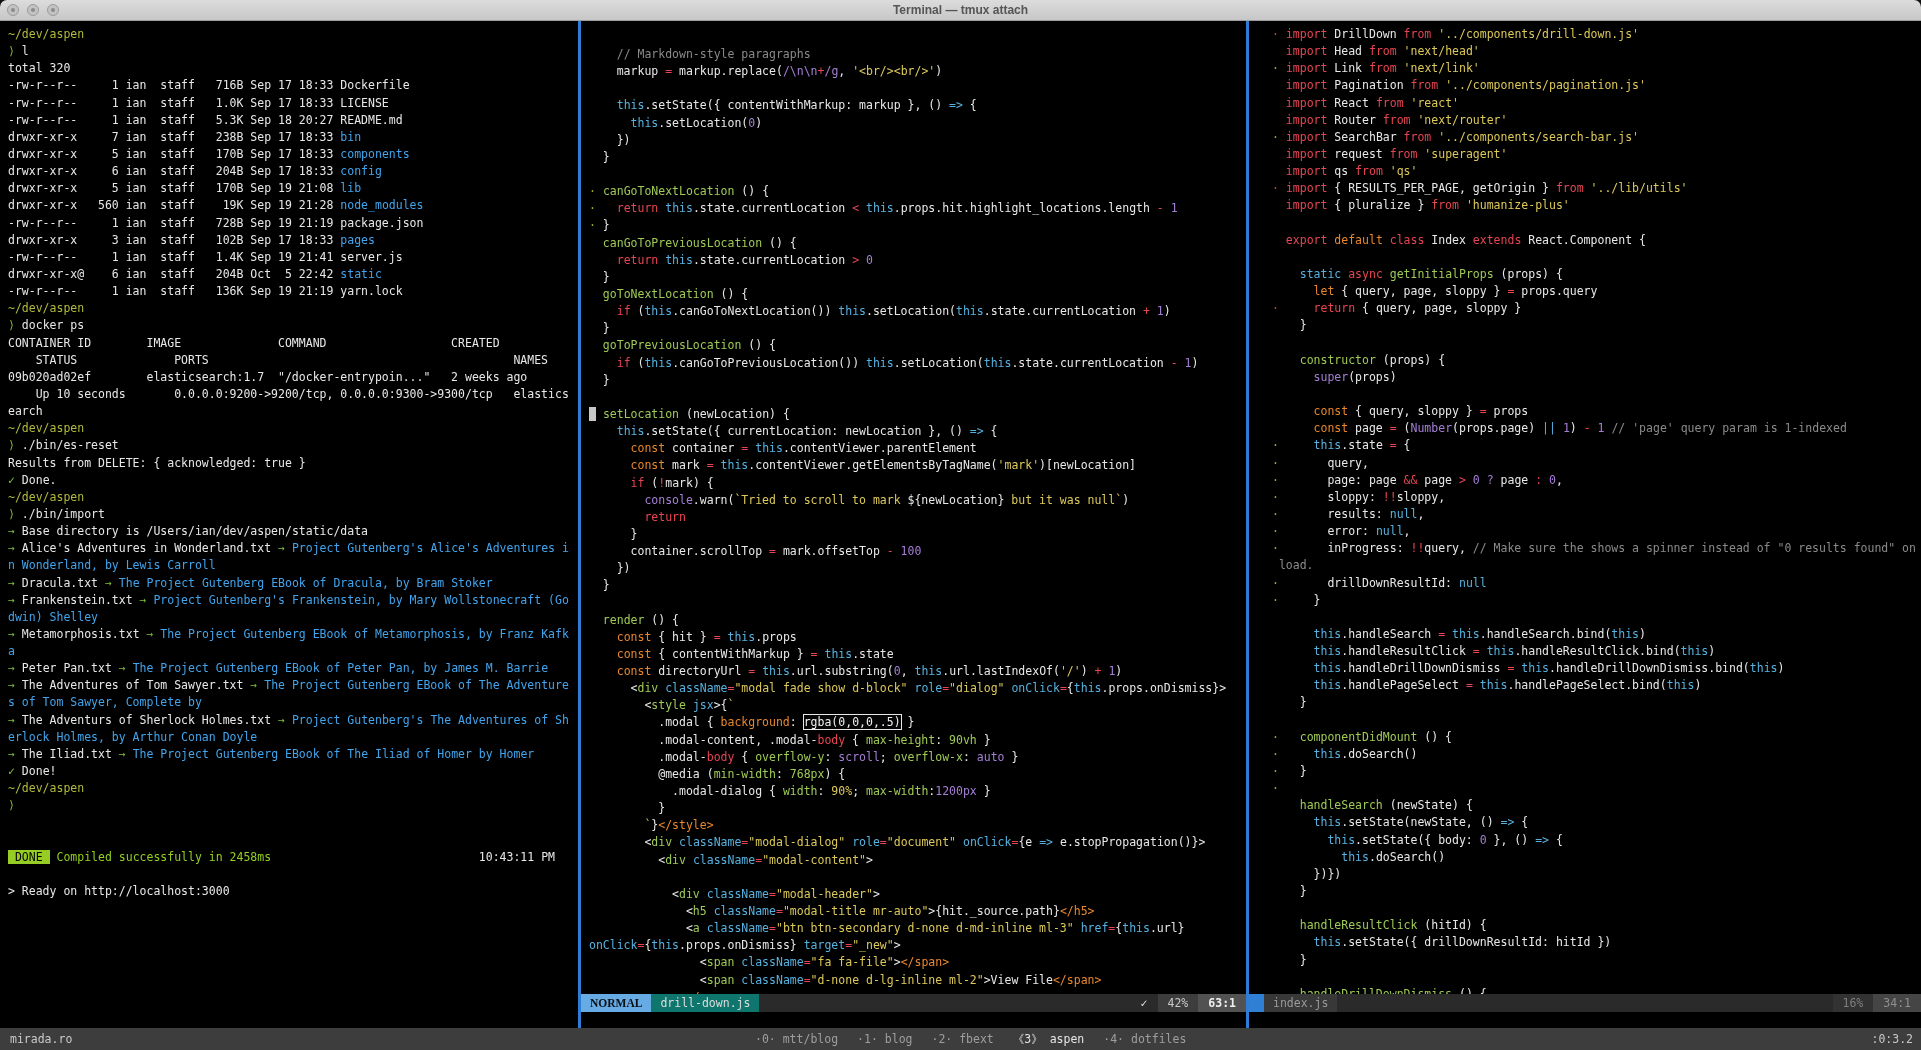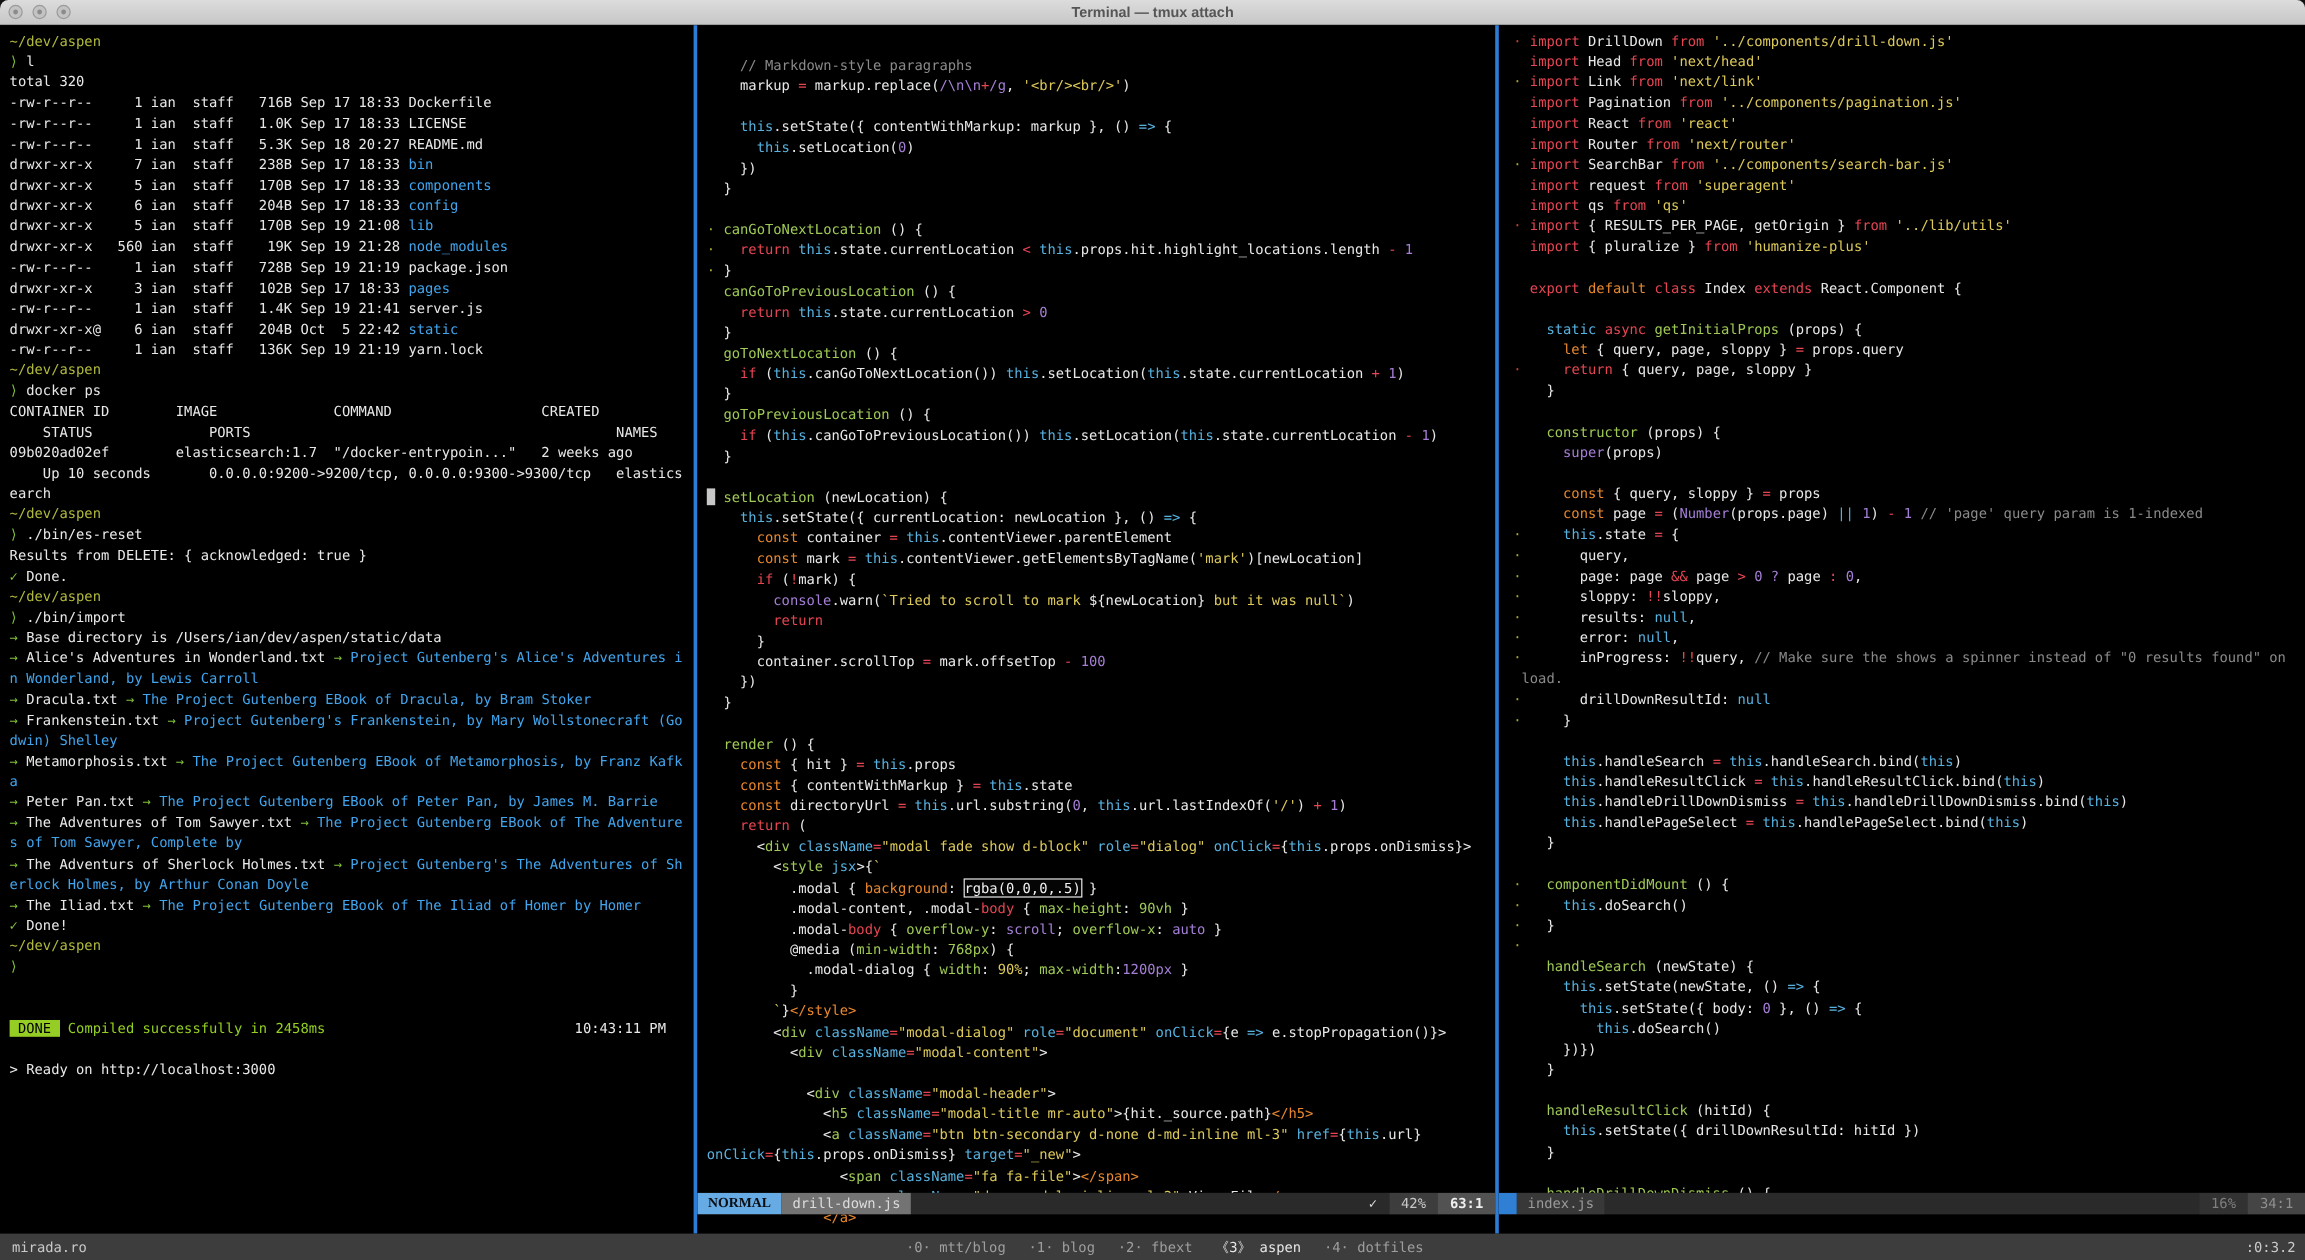--- a/index.html
+++ b/index.html
@@ -11,21 +11,21 @@
   .light::after{content:"";position:absolute;left:3px;top:3px;width:4px;height:4px;border-radius:50%;background:#8b8b8b;}
   .terminal{position:absolute;top:21px;left:0;right:0;bottom:0;background:#000;}
   .pane{position:absolute;top:0;bottom:22px;overflow:hidden;font-size:11.5px;line-height:17.15px;color:#e8e8e8;}
   .pane-left{left:0;width:578px;}
   .pane-mid{left:581px;width:665px;margin-top:20px;}
   .pane-right{left:1249px;right:0;}
   .vborder{position:absolute;top:0;bottom:22px;width:3px;background:#2d7cd6;}
   .vb1{left:578px;}
   .vb2{left:1246px;}
   .code{padding:5px 8px;}
-  .pane-right .code{padding:5px 12px;}
+  .pane-right .code{padding:5px 23px;}
   .tl{height:17.15px;white-space:pre;}
   
   .tk-wht{color:#e8e8e8}
   .tk-olv{color:#b1ba3c}
   .tk-grn{color:#7fc138}
   .tk-bgrn{color:#93d021}
   .tk-blu{color:#41a4ec}
   .tk-com{color:#8a8a8a}
   .tk-red{color:#e64552}
   .tk-org{color:#e8872e}
@@ -34,21 +34,21 @@
   .tk-cyn{color:#57b2e0}
   .tk-pur{color:#a57fd6}
   .tk-dO{color:#a8ad2e}
   .tk-dR{color:#d2452e}
   .tk-cur{background:#c8c8c8;color:#000;}
   .tk-badge{background:#95cd24;color:#000;}
   .tk-swatch{background:#050505;color:#f0f0f0;box-shadow:0 0 0 1px #e8e8e8;}
   
   .statusline{position:absolute;left:0;right:0;bottom:16px;height:18px;background:#2a2a2a;display:flex;align-items:stretch;font-size:11.5px;line-height:18px;color:#c8c8c8;overflow:hidden;}
   .sl-mode{background:#66abe4;color:#0b0f14;padding:0 9px;font-weight:bold;font-family:Liberation Serif, serif;}
-  .sl-file{background:#737373;color:#dcdcdc;padding:0 9px;}
+  .sl-file{background:#0f766e;color:#dcdcdc;padding:0 9px;}
   .sl-spacer{flex:1;}
   .sl-flag{padding:0 10px;color:#dcdcdc;}
   .sl-pct{background:#3d3d3d;padding:0 10px;color:#c8c8c8;}
   .sl-pos{background:#525252;padding:0 10px;color:#efefef;font-weight:bold;}
   .sl-blue{background:#2f7fd4;width:15px;}
   .sl-inactive .sl-file{color:#9a9a9a;background:#383838;}
   .sl-inactive .sl-pct{color:#7f7f7f;background:#323232;}
   .sl-inactive .sl-pos{color:#8f8f8f;background:#454545;font-weight:normal;}
   
   .sessionbar{position:absolute;left:0;right:0;bottom:0;height:22px;background:#3d3d3d;font-size:11.5px;line-height:22px;color:#c9c9c9;}
@@ -165,21 +165,20 @@
           <div class="tl"><span class="tk-wht">        </span><span class="tk-red">return</span></div>
           <div class="tl"><span class="tk-wht">      }</span></div>
           <div class="tl"><span class="tk-wht">      container.scrollTop </span><span class="tk-red">=</span><span class="tk-wht"> mark.offsetTop </span><span class="tk-red">-</span><span class="tk-wht"> </span><span class="tk-pur">100</span></div>
           <div class="tl"><span class="tk-wht">    })</span></div>
           <div class="tl"><span class="tk-wht">  }</span></div>
           <div class="tl">&nbsp;</div>
           <div class="tl"><span class="tk-wht">  </span><span class="tk-lim">render</span><span class="tk-wht"> () {</span></div>
           <div class="tl"><span class="tk-wht">    </span><span class="tk-org">const</span><span class="tk-wht"> { hit } </span><span class="tk-red">=</span><span class="tk-wht"> </span><span class="tk-cyn">this</span><span class="tk-wht">.props</span></div>
           <div class="tl"><span class="tk-wht">    </span><span class="tk-org">const</span><span class="tk-wht"> { contentWithMarkup } </span><span class="tk-red">=</span><span class="tk-wht"> </span><span class="tk-cyn">this</span><span class="tk-wht">.state</span></div>
           <div class="tl"><span class="tk-wht">    </span><span class="tk-org">const</span><span class="tk-wht"> directoryUrl </span><span class="tk-red">=</span><span class="tk-wht"> </span><span class="tk-cyn">this</span><span class="tk-wht">.url.substring(</span><span class="tk-pur">0</span><span class="tk-wht">, </span><span class="tk-cyn">this</span><span class="tk-wht">.url.lastIndexOf(</span><span class="tk-yel">'/'</span><span class="tk-wht">) </span><span class="tk-red">+</span><span class="tk-wht"> </span><span class="tk-pur">1</span><span class="tk-wht">)</span></div>
-          <div class="tl"><span class="tk-wht">    </span><span class="tk-red">return</span><span class="tk-wht"> (</span></div>
           <div class="tl"><span class="tk-wht">      &lt;</span><span class="tk-lim">div</span><span class="tk-wht"> </span><span class="tk-cyn">className</span><span class="tk-red">=</span><span class="tk-yel">"modal fade show d-block"</span><span class="tk-wht"> </span><span class="tk-cyn">role</span><span class="tk-red">=</span><span class="tk-yel">"dialog"</span><span class="tk-wht"> </span><span class="tk-cyn">onClick</span><span class="tk-red">=</span><span class="tk-wht">{</span><span class="tk-cyn">this</span><span class="tk-wht">.props.onDismiss}&gt;</span></div>
           <div class="tl"><span class="tk-wht">        &lt;</span><span class="tk-lim">style</span><span class="tk-wht"> </span><span class="tk-cyn">jsx</span><span class="tk-wht">&gt;{</span><span class="tk-yel">`</span></div>
           <div class="tl"><span class="tk-wht">          .modal { </span><span class="tk-org">background</span><span class="tk-wht">: </span><span class="tk-swatch">rgba(0,0,0,.5)</span><span class="tk-wht"> }</span></div>
           <div class="tl"><span class="tk-wht">          .modal-content, .modal-</span><span class="tk-red">body</span><span class="tk-wht"> { </span><span class="tk-lim">max-height</span><span class="tk-wht">: </span><span class="tk-lim">90vh</span><span class="tk-wht"> }</span></div>
           <div class="tl"><span class="tk-wht">          .modal-</span><span class="tk-red">body</span><span class="tk-wht"> { </span><span class="tk-lim">overflow-y</span><span class="tk-wht">: </span><span class="tk-pur">scroll</span><span class="tk-wht">; </span><span class="tk-lim">overflow-x</span><span class="tk-wht">: </span><span class="tk-pur">auto</span><span class="tk-wht"> }</span></div>
           <div class="tl"><span class="tk-wht">          @media (</span><span class="tk-lim">min-width</span><span class="tk-wht">: </span><span class="tk-lim">768px</span><span class="tk-wht">) {</span></div>
           <div class="tl"><span class="tk-wht">            .modal-dialog { </span><span class="tk-lim">width</span><span class="tk-wht">: </span><span class="tk-yel">90%</span><span class="tk-wht">; </span><span class="tk-lim">max-width</span><span class="tk-wht">:</span><span class="tk-pur">1200px</span><span class="tk-wht"> }</span></div>
           <div class="tl"><span class="tk-wht">          }</span></div>
           <div class="tl"><span class="tk-yel">        `</span><span class="tk-wht">}</span><span class="tk-org">&lt;/style&gt;</span></div>
           <div class="tl"><span class="tk-wht">        &lt;</span><span class="tk-lim">div</span><span class="tk-wht"> </span><span class="tk-cyn">className</span><span class="tk-red">=</span><span class="tk-yel">"modal-dialog"</span><span class="tk-wht"> </span><span class="tk-cyn">role</span><span class="tk-red">=</span><span class="tk-yel">"document"</span><span class="tk-wht"> </span><span class="tk-cyn">onClick</span><span class="tk-red">=</span><span class="tk-wht">{e </span><span class="tk-cyn">=&gt;</span><span class="tk-wht"> e.stopPropagation()}&gt;</span></div>

